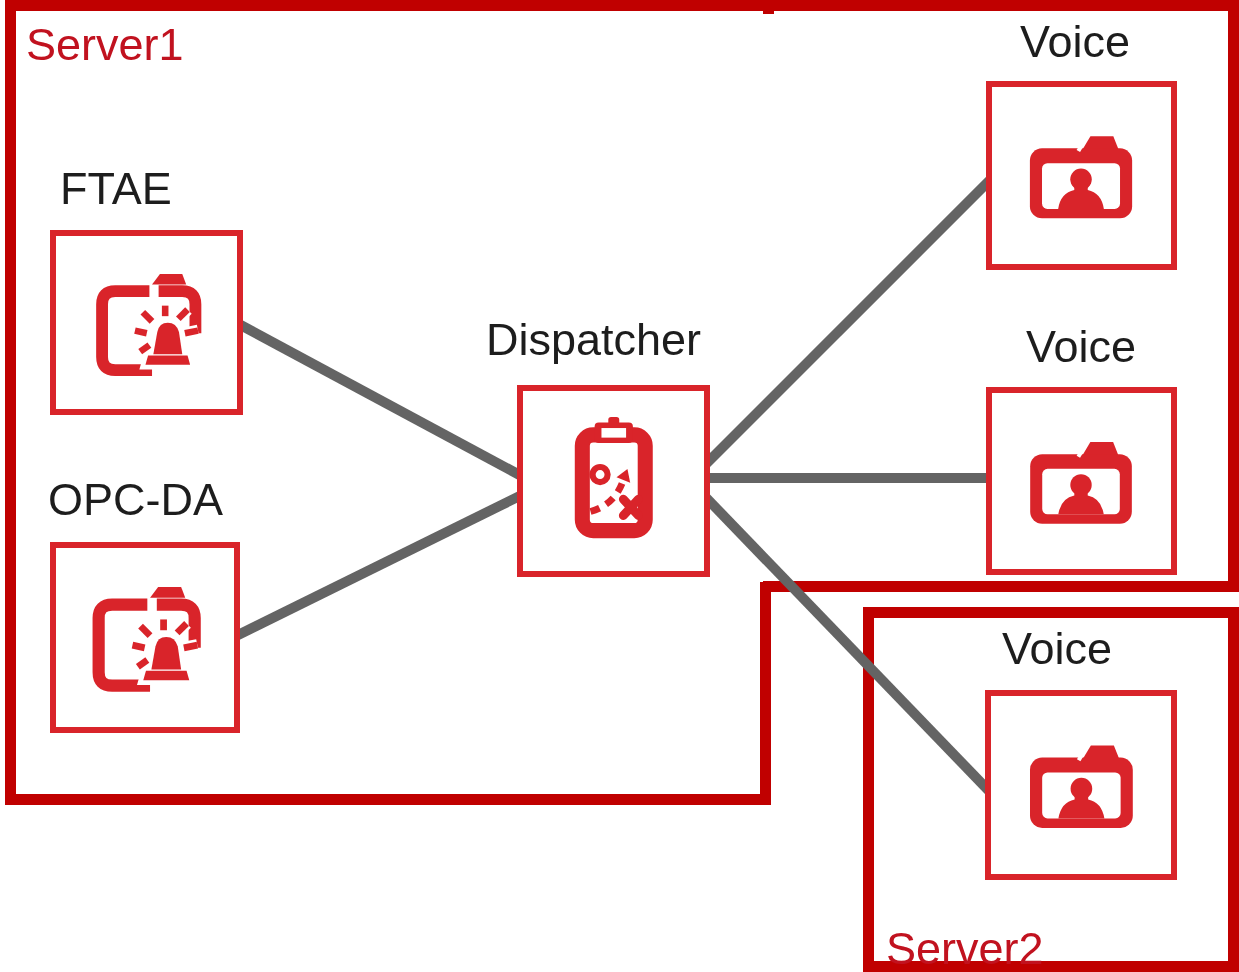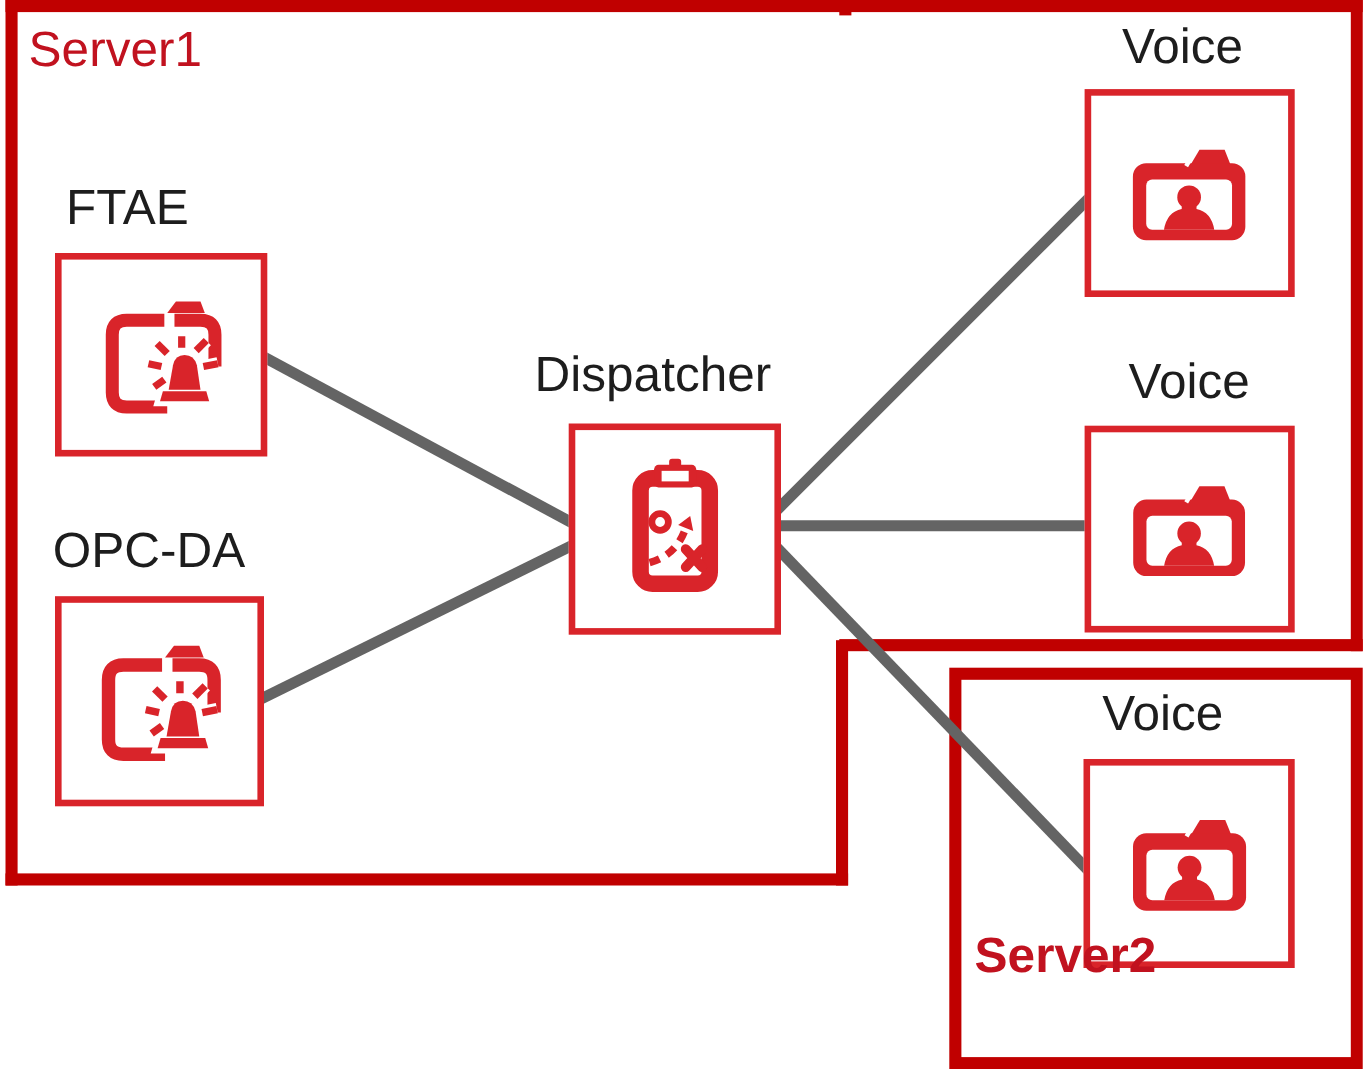--- a/index.html
+++ b/index.html
@@ -32,21 +32,21 @@
   #node-dispatcher{left:517px;top:385px;width:193px;height:192px;}
   #node-email{left:986px;top:81px;width:191px;height:189px;}
   #node-voice{left:986px;top:387px;width:191px;height:188px;}
   #node-mobile{left:985px;top:690px;width:192px;height:190px;}
   .node svg{width:76%;height:76%;color:var(--icon-red,#d9242a);}
   
   .clabel,.nlabel{position:absolute;z-index:4;line-height:1.1;font-size:45px;font-weight:300;letter-spacing:0;white-space:nowrap;}
   .clabel{color:var(--container-label,#c1121f);}
   .nlabel{color:var(--node-label,#1d1d1d);}
   #label-server1{left:26px;top:20px;}
-  #label-server2{left:886px;top:844px;font-weight:bold;}
+  #label-server2{left:886px;top:924px;}
   #label-ftae{left:60px;top:164px;}
   #label-opcda{left:48px;top:475px;}
   #label-dispatcher{left:486px;top:315px;}
   #label-email{left:1020px;top:17px;}
   #label-voice{left:1026px;top:322px;}
   #label-mobile{left:1002px;top:624px;}
 </style>
 </head>
 <body>
 

